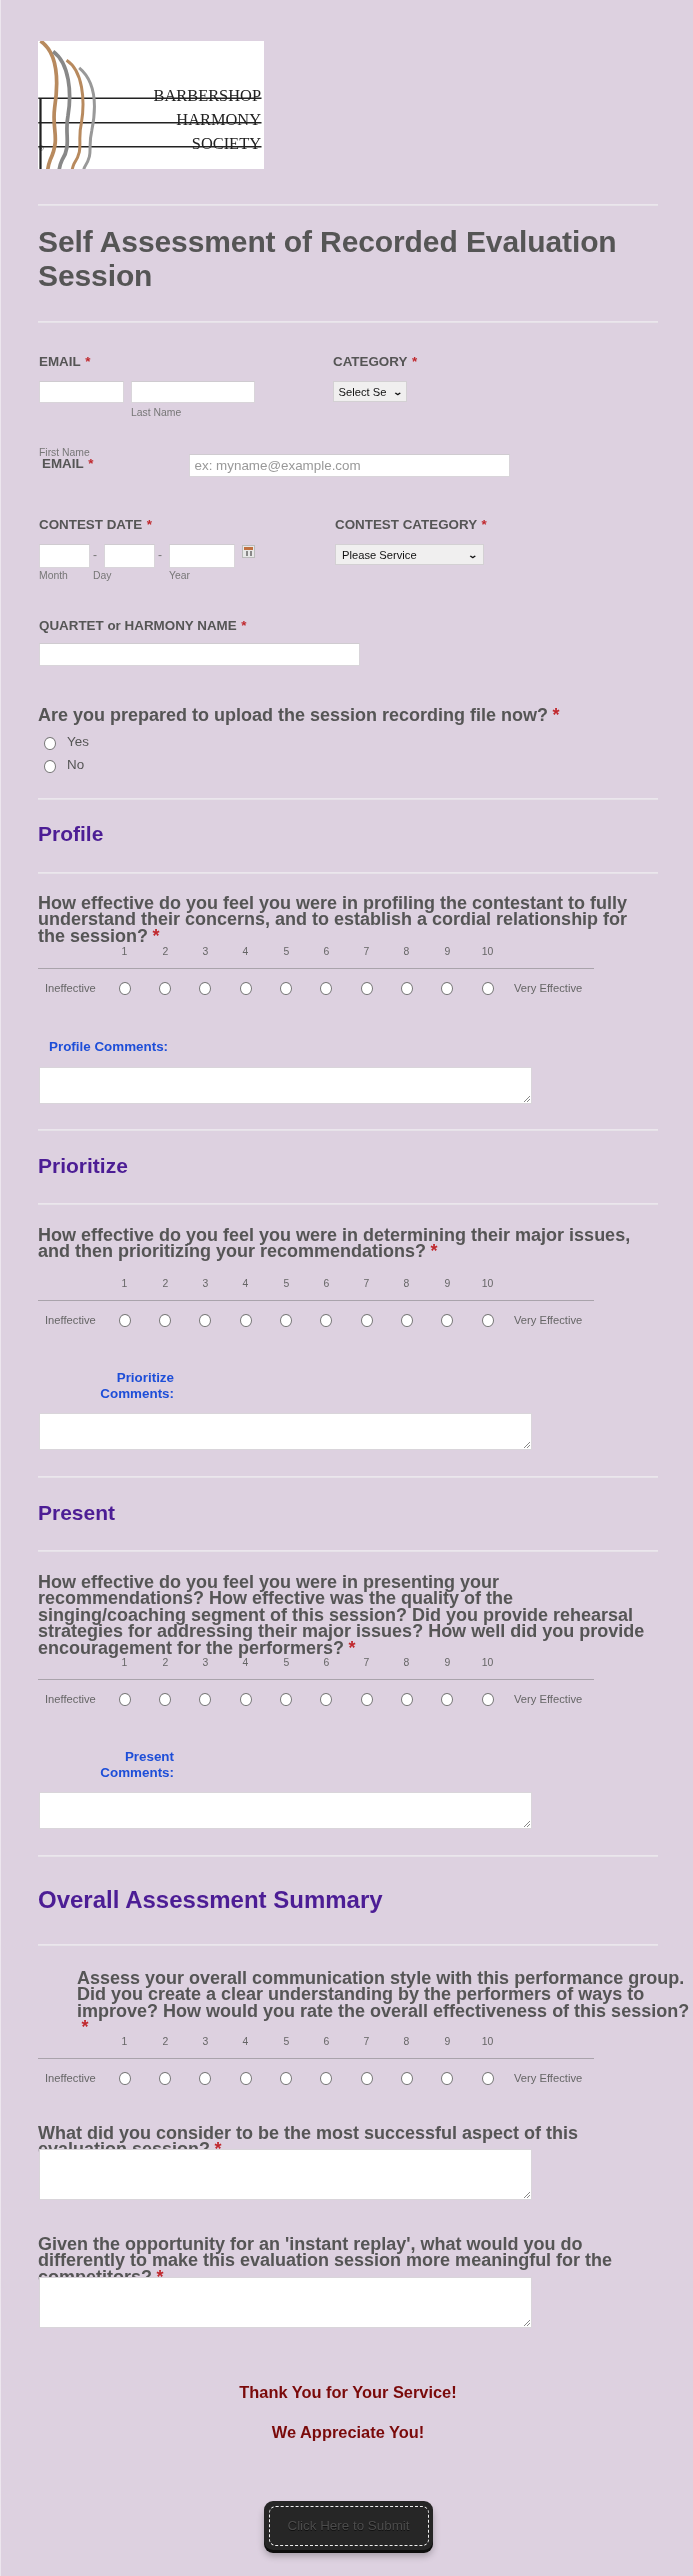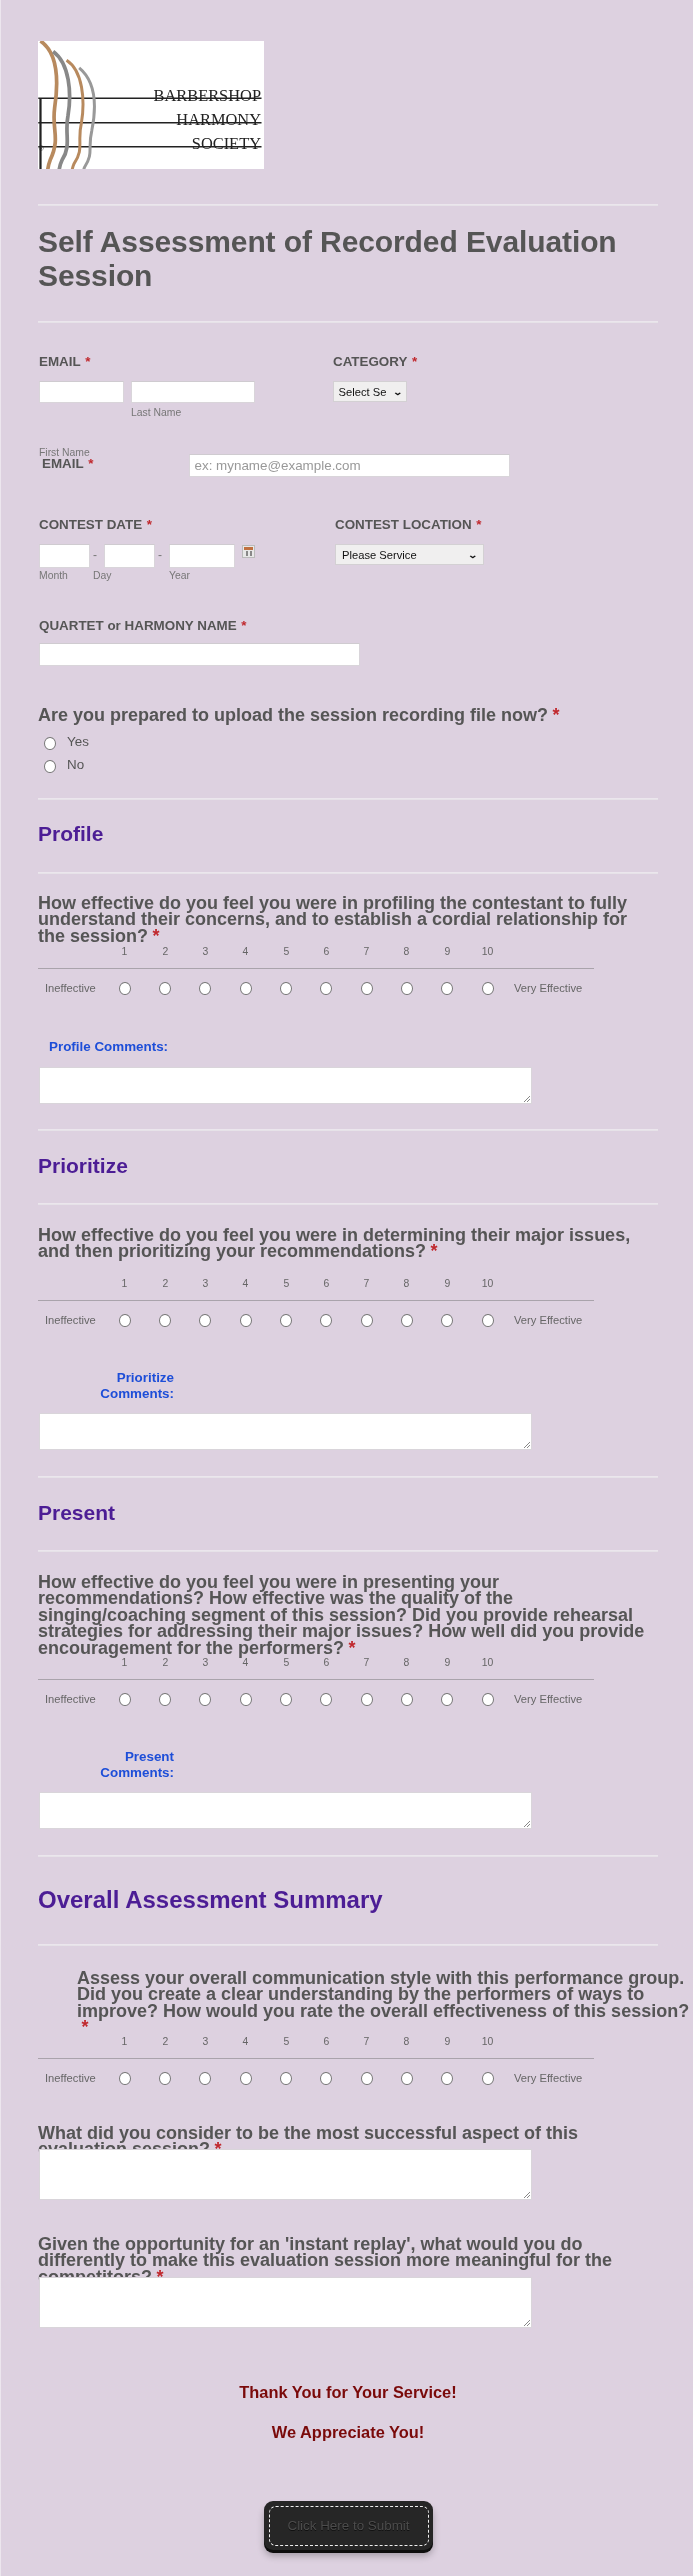--- a/index.html
+++ b/index.html
@@ -176,21 +176,21 @@
 <div class="abs dash" style="left:92px; top:548px;">-</div>
 <input class="abs input" style="left: 103px; top: 544px; width: 51px; height: 24px;" type="text">
 <div class="abs dash" style="left:157px; top:548px;">-</div>
 <input class="abs input" style="left: 168px; top: 544px; width: 66px; height: 24px;" type="text">
 <div class="cal-icon" style="left:241px; top:545px;"></div>
 <div class="abs sublabel" style="left:38px; top:570px;">Month</div>
 <div class="abs sublabel" style="left:92px; top:570px;">Day</div>
 <div class="abs sublabel" style="left:168px; top:570px;">Year</div>
 
 <div class="abs label" style="left:334px; top:517px;">
-  <span>CONTEST LOCATION</span><span class="req">*</span>
+  <span>CONTEST CATEGORY</span><span class="req">*</span>
 </div>
 <div class="abs select" style="left:334px; top:544px; width:149px;">
   <span>Please Service</span>
   <span class="chev">⌄</span>
 </div>
 
 <div class="abs label" style="left:38px; top:618px;">
   <span>QUARTET or HARMONY NAME</span><span class="req">*</span>
 </div>
 <input class="abs input" style="left: 38px; top: 643px; width: 321px; height: 23px;" type="text">

